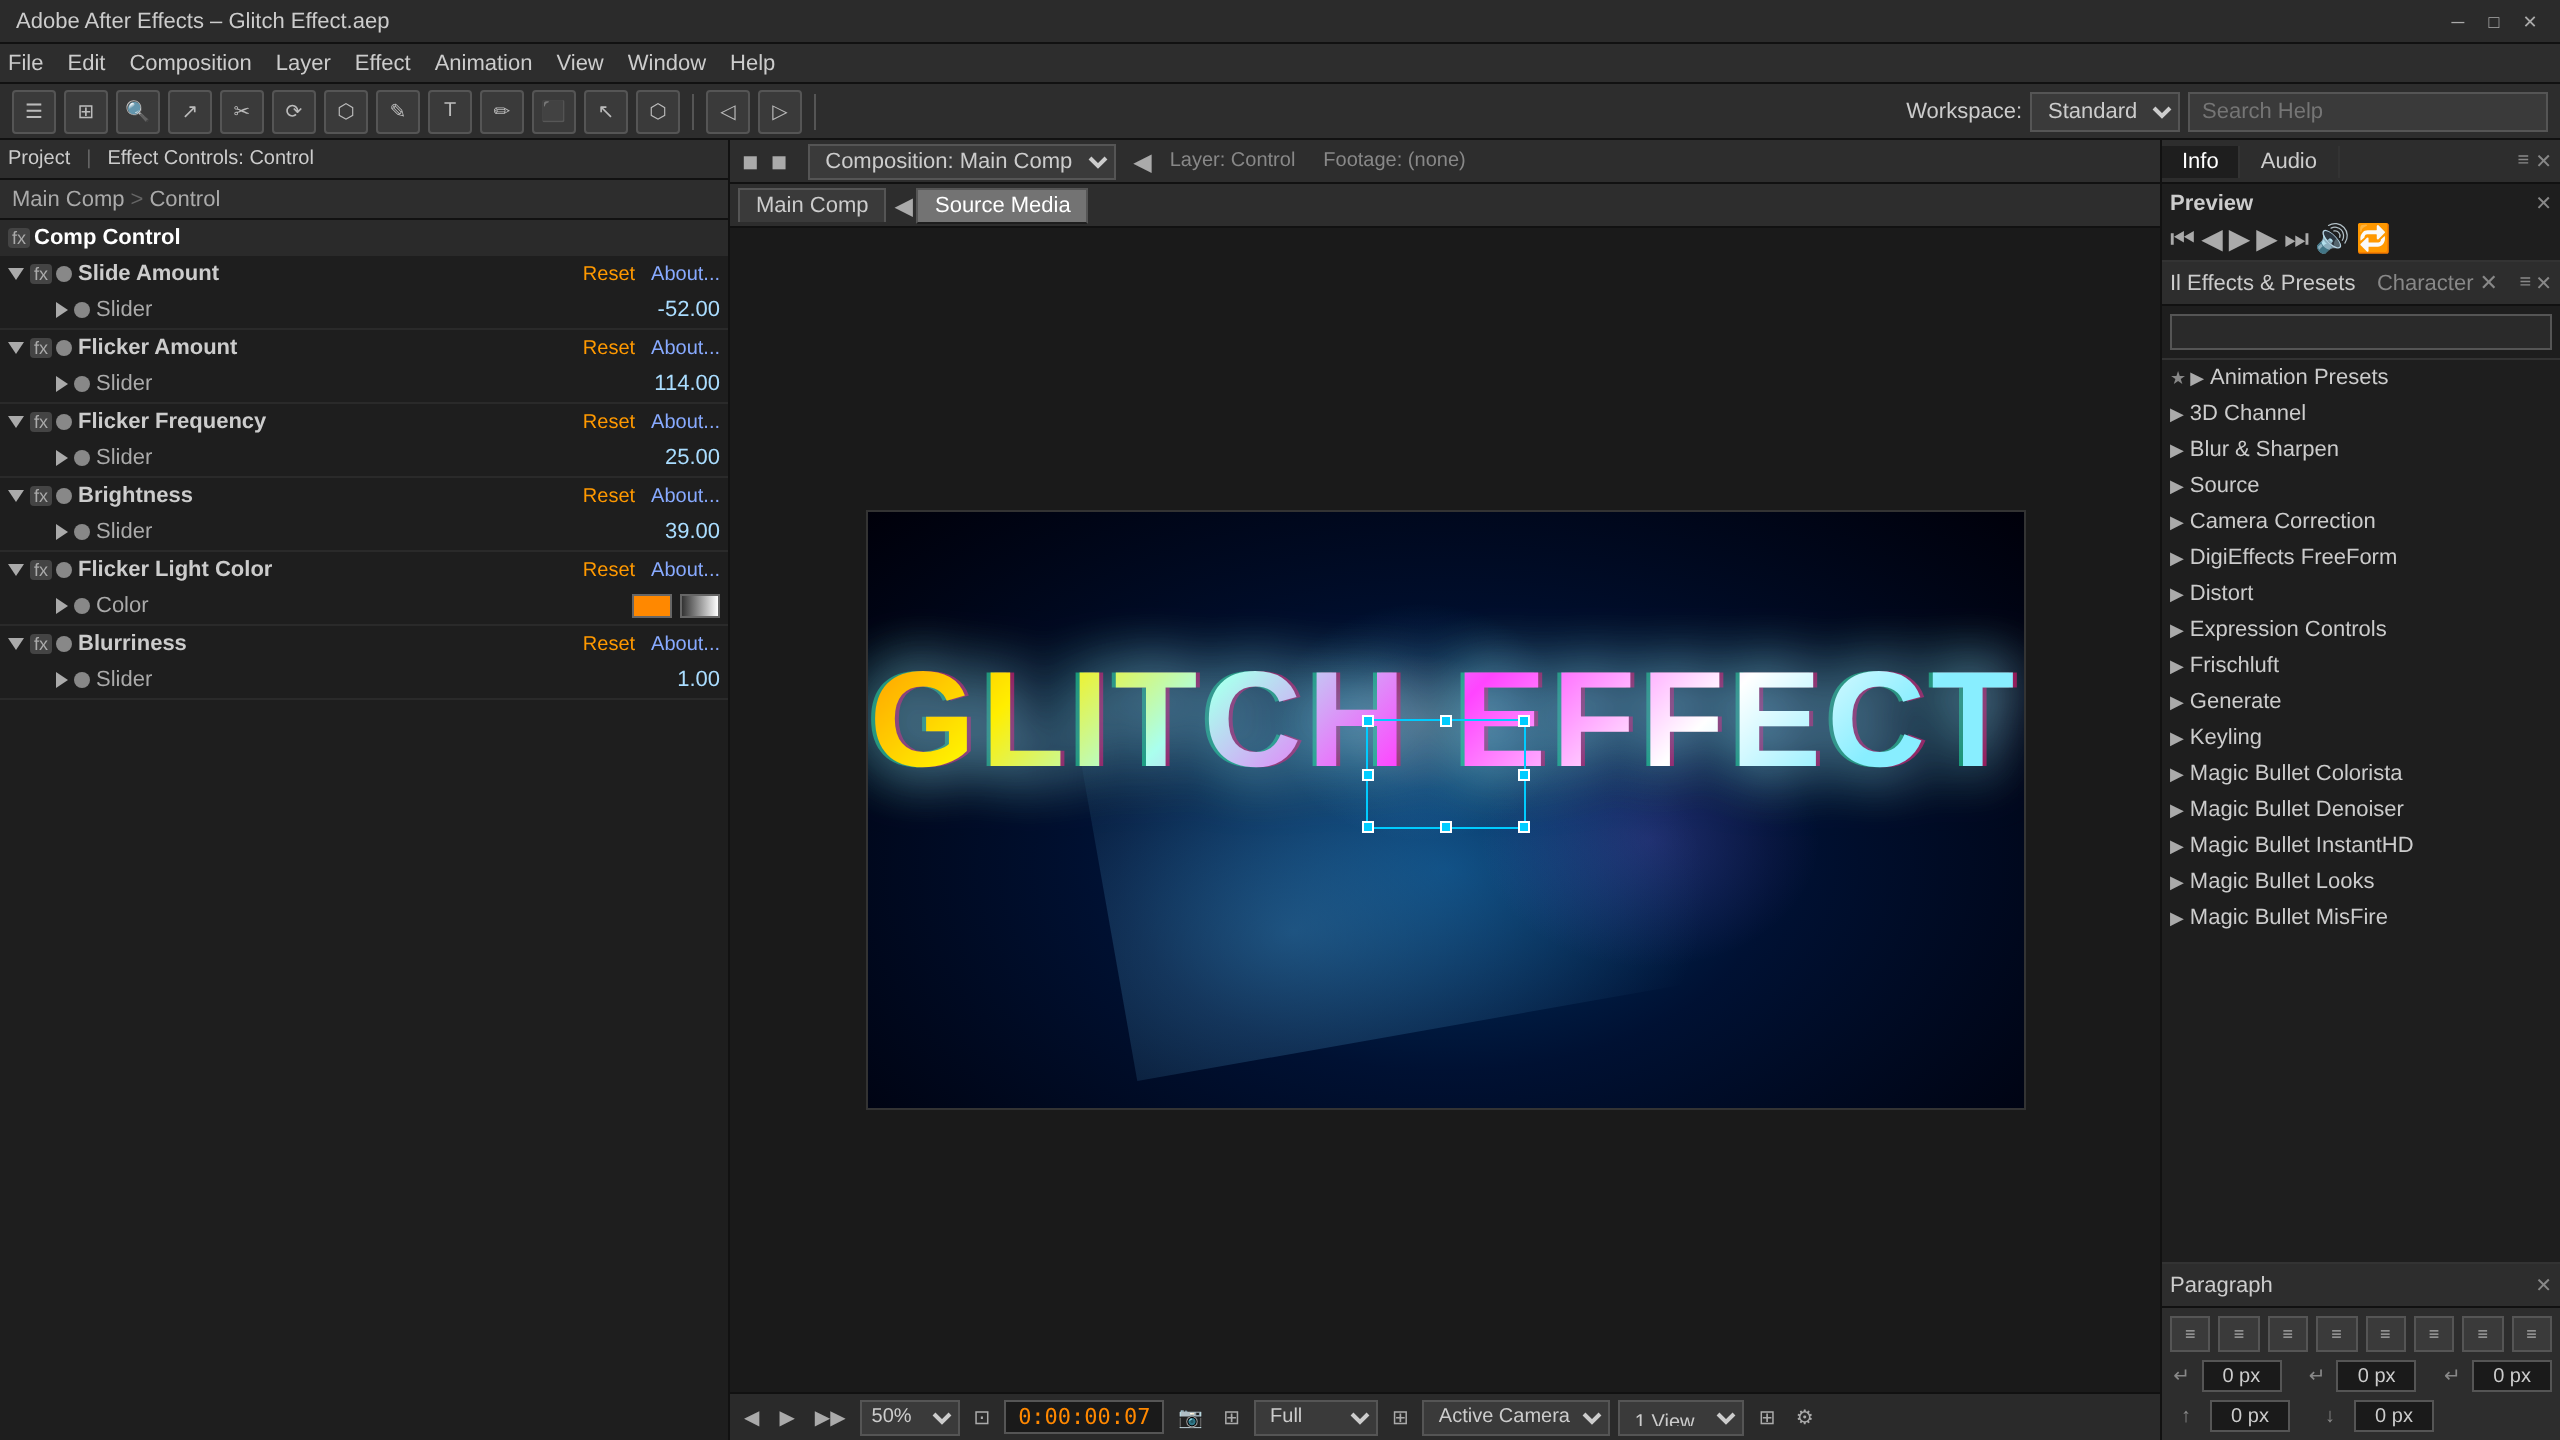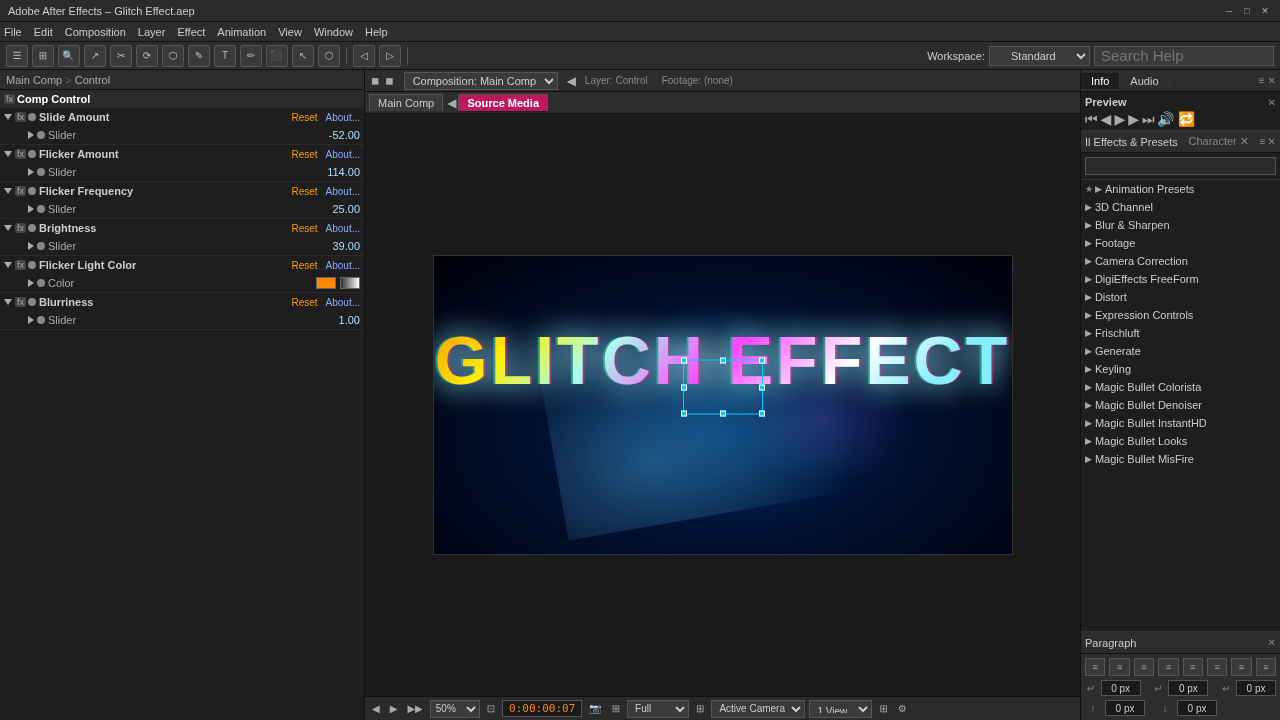--- a/index.html
+++ b/index.html
@@ -11,22 +11,22 @@
     #title-bar .ctrl-btn { width: 14px; height: 14px; display: flex; align-items: center; justify-content: center; font-size: 9px; color: #aaa; cursor: pointer; }
 
     
     #menu-bar { background: #2d2d2d; height: 20px; display: flex; align-items: center; padding: 0 4px; border-bottom: 1px solid #111; gap: 12px; }
     #menu-bar span { font-size: 11px; color: #ccc; cursor: pointer; }
 
     
     #toolbar { background: #2d2d2d; height: 28px; display: flex; align-items: center; padding: 0 6px; border-bottom: 1px solid #111; gap: 4px; }
     .tool-btn { width: 22px; height: 22px; background: #3a3a3a; border: 1px solid #555; display: flex; align-items: center; justify-content: center; font-size: 10px; color: #bbb; cursor: pointer; border-radius: 2px; }
     .tool-separator { width: 1px; height: 18px; background: #555; margin: 0 2px; }
-    .workspace-select { background: #3a3a3a; border: 1px solid #555; color: #ccc; font-size: 11px; padding: 2px 17px; height: 20px; }
-    .search-help { background: #3a3a3a; border: 1px solid #555; color: #ccc; font-size: 15px; padding: 2px 6px; height: 20px; width: 180px; }
+    .workspace-select { background: #3a3a3a; border: 1px solid #555; color: #ccc; font-size: 11px; padding: 2px 4px; height: 20px; }
+    .search-help { background: #3a3a3a; border: 1px solid #555; color: #ccc; font-size: 11px; padding: 2px 6px; height: 20px; width: 180px; }
 
     
     #main-layout { display: flex; height: calc(720px - 22px - 20px - 28px); }
     
     
     #left-panel { width: 365px; display: flex; flex-direction: column; border-right: 1px solid #111; }
     
     
     #panel-tabs { background: #2d2d2d; height: 20px; display: flex; align-items: center; padding: 0 4px; border-bottom: 1px solid #111; }
     #panel-tabs span { font-size: 10px; color: #ccc; }
@@ -57,21 +57,21 @@
     .circle-icon { width: 8px; height: 8px; border-radius: 50%; background: #888; display: inline-block; margin-right: 3px; }
     
     
     #middle-panel { flex: 1; display: flex; flex-direction: column; }
     
     #viewer-tabs { background: #2d2d2d; height: 22px; display: flex; align-items: center; padding: 0 6px; border-bottom: 1px solid #111; gap: 6px; }
     #viewer-tabs .comp-select { background: #3a3a3a; border: 1px solid #555; color: #ccc; font-size: 11px; padding: 0 4px; height: 18px; }
     
     #comp-tabs-row { background: #2d2d2d; height: 22px; display: flex; align-items: center; padding: 0 4px; border-bottom: 1px solid #111; gap: 2px; }
     .comp-tab { background: #3a3a3a; border: 1px solid #555; border-bottom: none; padding: 2px 8px; font-size: 11px; color: #ccc; cursor: pointer; }
-    .comp-tab.active { background: #be185d; border-bottom: 1px solid #1e1e1e; color: #fff; font-weight: bold; }
+    .comp-tab.active { background: #737373; border-bottom: 1px solid #1e1e1e; color: #fff; }
     
     #viewer { flex: 1; background: #1a1a1a; position: relative; overflow: hidden; }
     
     #canvas-area { width: 100%; height: 100%; position: relative; display: flex; align-items: center; justify-content: center; }
     
     
     #glitch-canvas { width: 580px; height: 300px; position: relative; overflow: hidden; border: 1px solid #333; background: radial-gradient(ellipse at center, #001a3a 0%, #000510 50%, #000 100%); }
     
     .glitch-text { position: absolute; top: 50%; left: 50%; transform: translate(-50%, -55%); font-size: 72px; font-weight: 900; font-family: 'Arial Black', Arial, sans-serif; letter-spacing: 4px; text-transform: uppercase; }
     
@@ -181,20 +181,25 @@
   <select class="workspace-select">
     <option>Standard</option>
   </select>
   <input class="search-help" type="text" placeholder="Search Help" style="">
 </div>
 
 <div id="main-layout">
 
   <div id="left-panel">
 
+    <div id="panel-tabs">
+      <span>Project</span>
+      <span style="margin-left:8px;color:#666;">|</span>
+      <span style="margin-left:8px;">Effect Controls: Control</span>
+    </div>
 
     <div id="breadcrumb">
       <span>Main Comp</span>
       <span class="sep">&gt;</span>
       <span>Control</span>
     </div>
 
     <div id="effect-list">
 
       <div class="effect-row" style="background:#2a2a2a;">
@@ -450,21 +455,21 @@
         <div class="effects-list-item">
           <span class="arrow">▶</span>
           <span class="item-label">3D Channel</span>
         </div>
         <div class="effects-list-item">
           <span class="arrow">▶</span>
           <span class="item-label">Blur &amp; Sharpen</span>
         </div>
         <div class="effects-list-item">
           <span class="arrow">▶</span>
-          <span class="item-label">Footage</span>
+          <span class="item-label">Source</span>
         </div>
         <div class="effects-list-item">
           <span class="arrow">▶</span>
           <span class="item-label">Camera Correction</span>
         </div>
         <div class="effects-list-item">
           <span class="arrow">▶</span>
           <span class="item-label">DigiEffects FreeForm</span>
         </div>
         <div class="effects-list-item">

